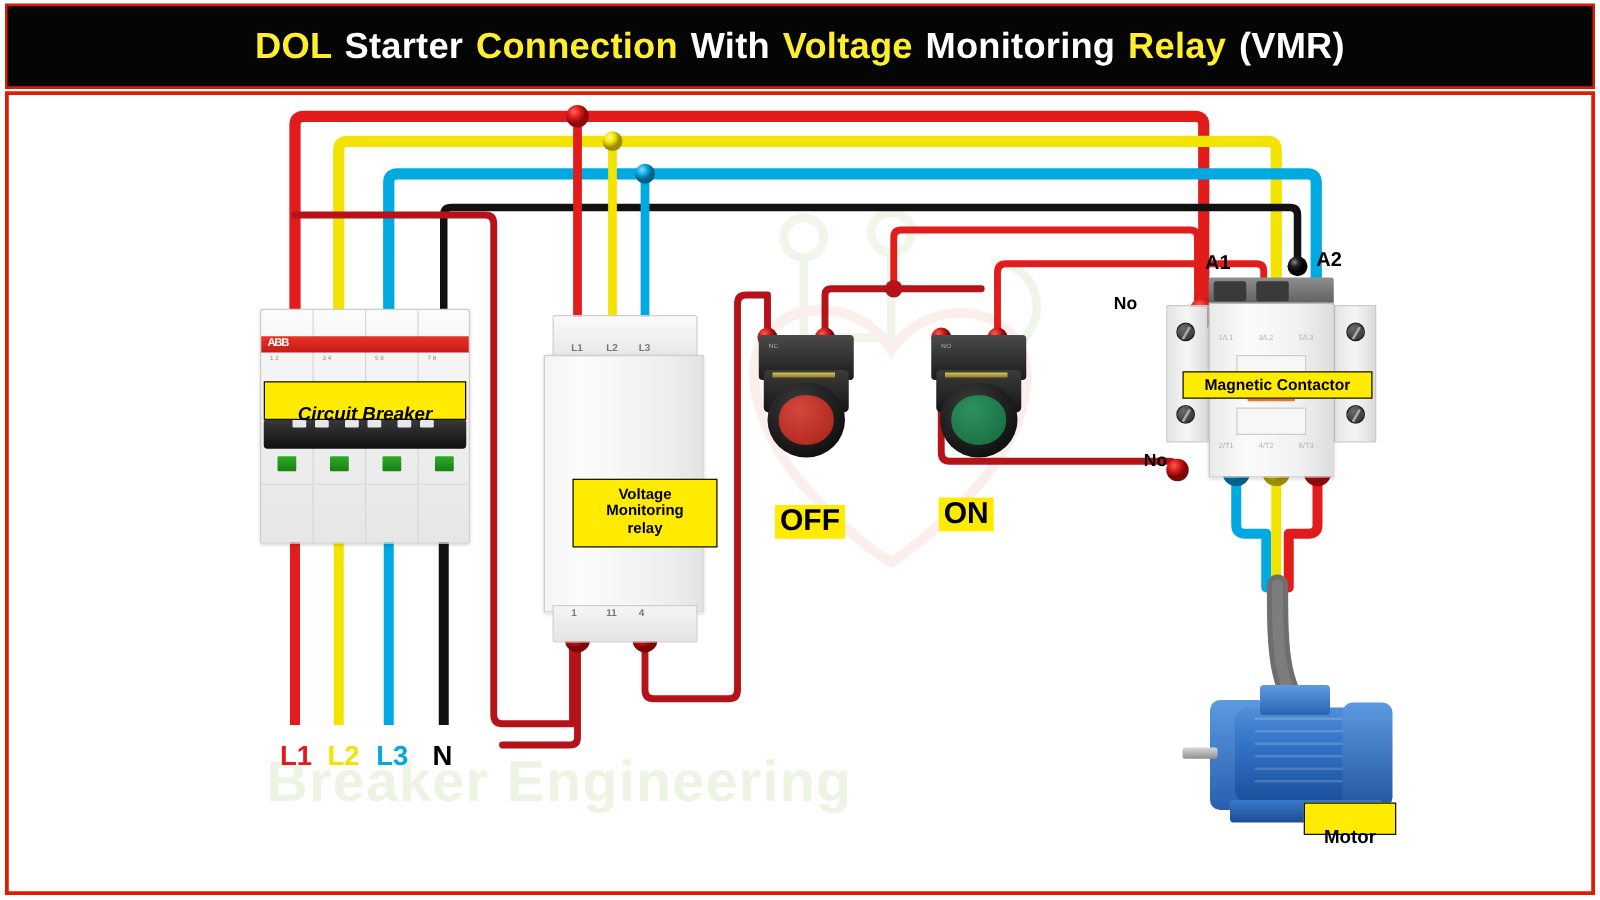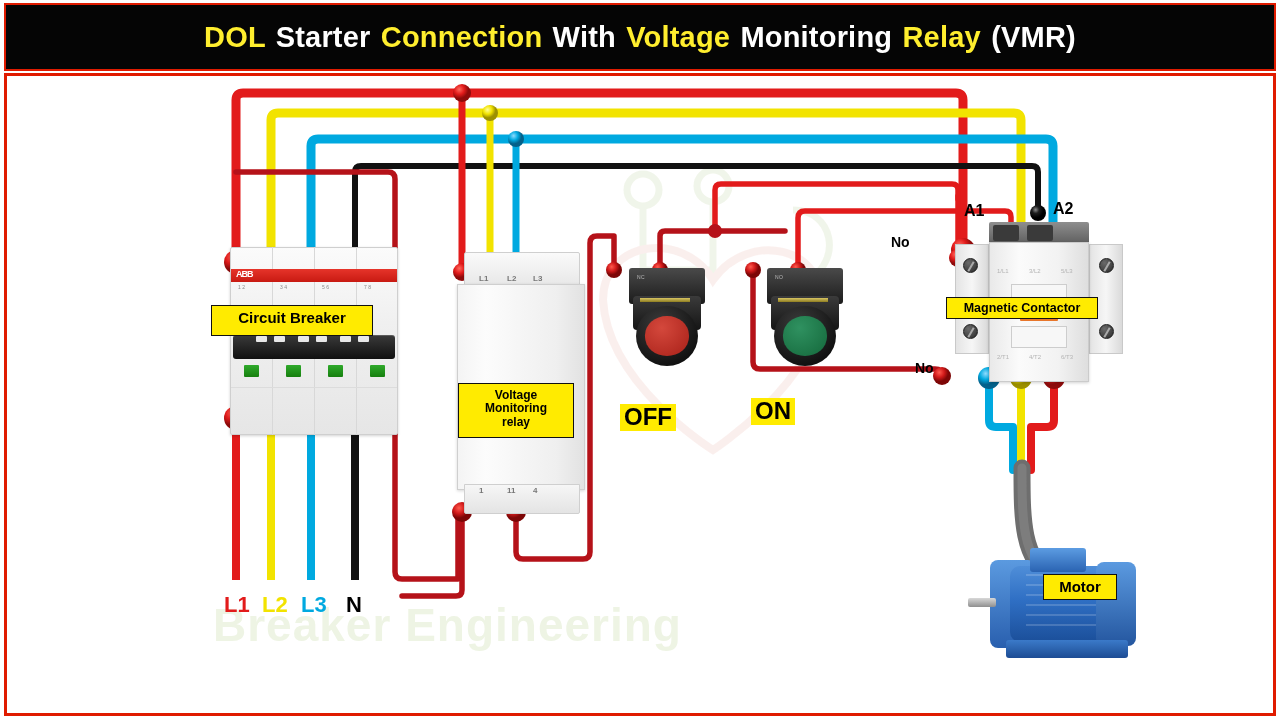--- a/index.html
+++ b/index.html
@@ -30,21 +30,21 @@
   }
   #wm-logo {
     position:absolute; left:560px; top:150px; width:300px; height:330px;
     opacity:.10;
   }
 
   
   #wires { position:absolute; left:0; top:0; width:1280px; height:720px; }
 
   
-  .dev { position:absolute;margin-left:22px; }
+  .dev { position:absolute; }
 
   
   #mcb { left:205px; top:247px; width:168px; height:188px; }
   .mcb-body {
     position:absolute; left:0; top:0; width:168px; height:188px;
     background:linear-gradient(180deg,#fbfbfb 0%,#f0f0f0 40%,#e6e6e6 100%);
     border:1px solid #cfcfcf; border-radius:2px;
     box-shadow:0 1px 3px rgba(0,0,0,.18);
   }
   .mcb-pole-div { position:absolute; top:0; width:1px; height:188px; background:#d8d8d8; }
@@ -182,24 +182,24 @@
     position:absolute; left:38px; top:100px; width:122px; height:18px;
     background:linear-gradient(180deg,#3b7ac9,#1d4c94); border-radius:3px;
   }
 
   
   .ylabel {
     position:absolute; background:#ffeb00; border:1.6px solid #111;
     font-weight:bold; color:#000; text-align:center; line-height:1.12;
     padding:2px 4px; white-space:nowrap;
   }
-  #lbl-cb { left:208px; top:305px; width:162px; font-size:15px; padding-top:4px; height:31px; }
+  #lbl-cb { left:208px; top:305px; width:162px; font-size:15px; padding-top:18px; height:31px;font-style:italic; }
   #lbl-vmr { left:455px; top:383px; width:116px; font-size:12px; height:55px; padding-top:5px; white-space:normal; }
   #lbl-mc { left:943px; top:297px; width:152px; font-size:12.5px; height:22px; padding-top:3px; }
-  #lbl-motor { left:1040px; top:574px; width:74px; font-size:15px; height:26px; padding-top:4px; }
+  #lbl-motor { left:1040px; top:642px; width:74px; font-size:15px; height:26px; padding-top:19px; }
   #lbl-off { left:617px; top:404px; font-size:24px; border:none; padding:0 4px; }
   #lbl-on  { left:748px; top:398px; font-size:24px; border:none; padding:0 4px; }
 
   .plain { position:absolute; font-weight:bold; color:#000; }
   #lbl-a1 { left:961px; top:202px; font-size:16px; }
   #lbl-a2 { left:1050px; top:200px; font-size:16px; }
   #lbl-no1 { left:888px; top:234px; font-size:14px; }
   #lbl-no2 { left:912px; top:360px; font-size:14px; }
 
   .supply { position:absolute; font-size:22px; font-weight:bold; }

